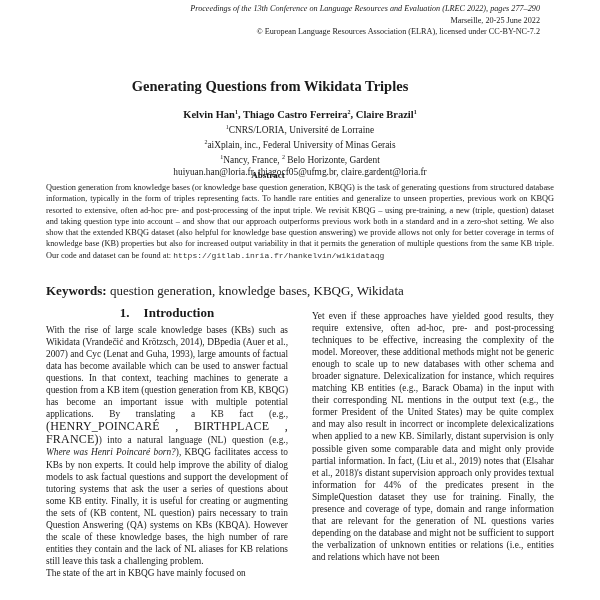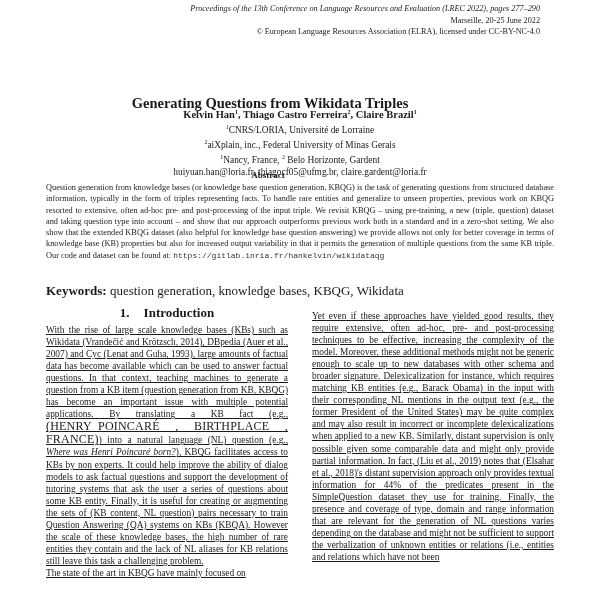--- a/index.html
+++ b/index.html
@@ -1,42 +1,42 @@
 <!DOCTYPE html>
 <html><head>
 <meta charset="utf-8">
 <style>
   html, body { margin:0; padding:0; background:#ffffff; }
   body { width:600px; height:600px; overflow:hidden; position:relative; font-family:"Liberation Serif", serif; color:#1a1a1a; }
   .header { position:absolute; top:3px; right:60px; text-align:right; font-size:8.2px; line-height:11.5px; color:#222; }
   .header .l1 { font-style:italic; }
-  .title { position:absolute; top:78px; left:0; width:540px; text-align:center; font-weight:bold; font-size:14.5px;margin-top:17px; }
+  .title { position:absolute; top:78px; left:0; width:540px; text-align:center; font-weight:bold; font-size:14.5px; }
   .authors { position:absolute; top:106px; left:0; width:600px; text-align:center; font-size:9.4px; line-height:12px; }
   .authors .names { font-weight:bold; font-size:10.5px; }
   sup { font-size:6px; vertical-align:4px; }
   .abstract-head { position:absolute; top:170px; left:0; width:536px; text-align:center; font-weight:bold; font-size:9px; }
   .abstract { position:absolute; top:182px; left:46px; width:508px; font-size:8.3px; line-height:11.3px; text-align:justify; }
   .mono { font-family:"Liberation Mono", monospace; font-size:8px; color:#333; }
   .keywords { position:absolute; top:283px; left:46px; font-size:13px; }
   .keywords b { font-weight:bold; }
-  .col { position:absolute; font-size:9.35px; line-height:12.05px; text-align:justify; hyphens:manual;text-decoration:underline; }
+  .col { position:absolute; font-size:9.35px; line-height:12.05px; text-align:justify; hyphens:manual; }
   .col-left { top:324px; left:46px; width:242px; }
   .col-right { top:310px; left:312px; width:242px; }
   .section-head { position:absolute; top:305px; left:46px; width:242px; text-align:center; font-weight:bold; font-size:13px; }
   .section-head .num { margin-right:14px; }
   .p { margin:0; }
   .sc { font-variant:small-caps; font-size:12px; letter-spacing:0.2px; }
 </style>
 </head>
 <body>
 
 <div class="header">
   <div class="l1">Proceedings of the 13th Conference on Language Resources and Evaluation (LREC 2022), pages 277–290</div>
   <div>Marseille, 20-25 June 2022</div>
-  <div>© European Language Resources Association (ELRA), licensed under CC-BY-NC-4.0</div>
+  <div>© European Language Resources Association (ELRA), licensed under CC-BY-NC-7.2</div>
 </div>
 
 <div class="title">Generating Questions from Wikidata Triples</div>
 
 <div class="authors">
   <div class="names">
     <span>Kelvin Han</span><sup>1</sup>,
     <span>Thiago Castro Ferreira</span><sup>2</sup>,
     <span>Claire Brazil</span><sup>1</sup>
   </div>

